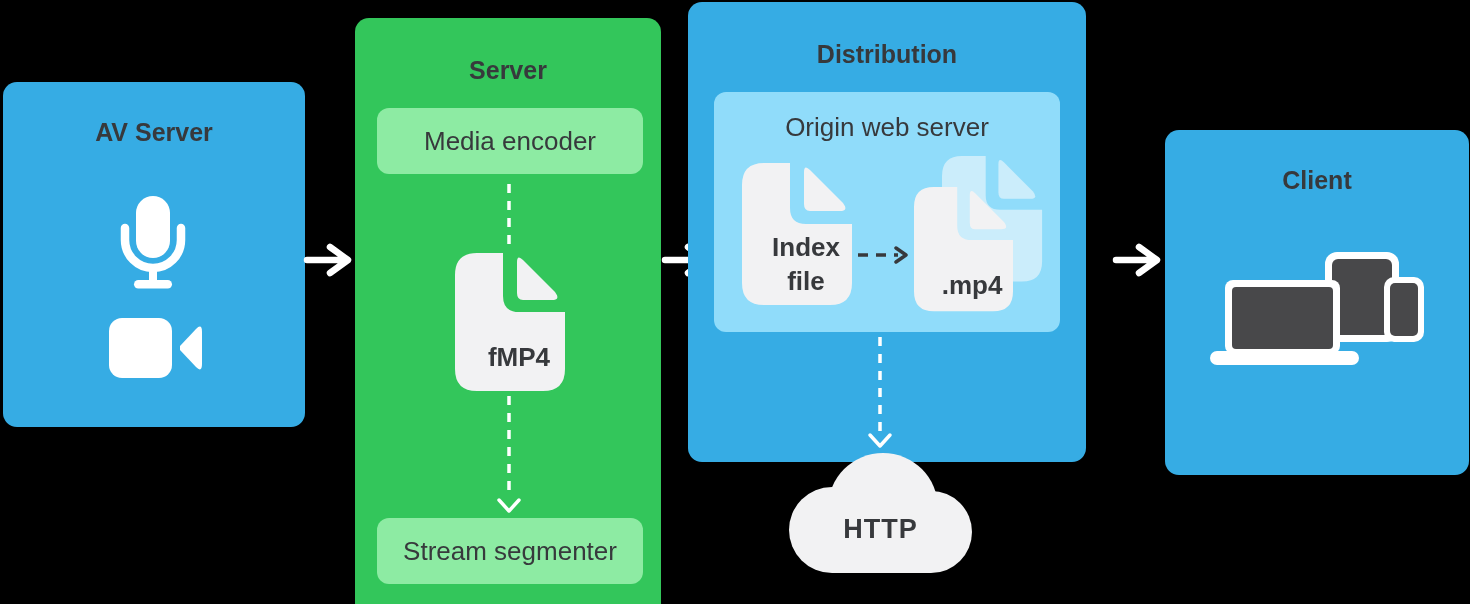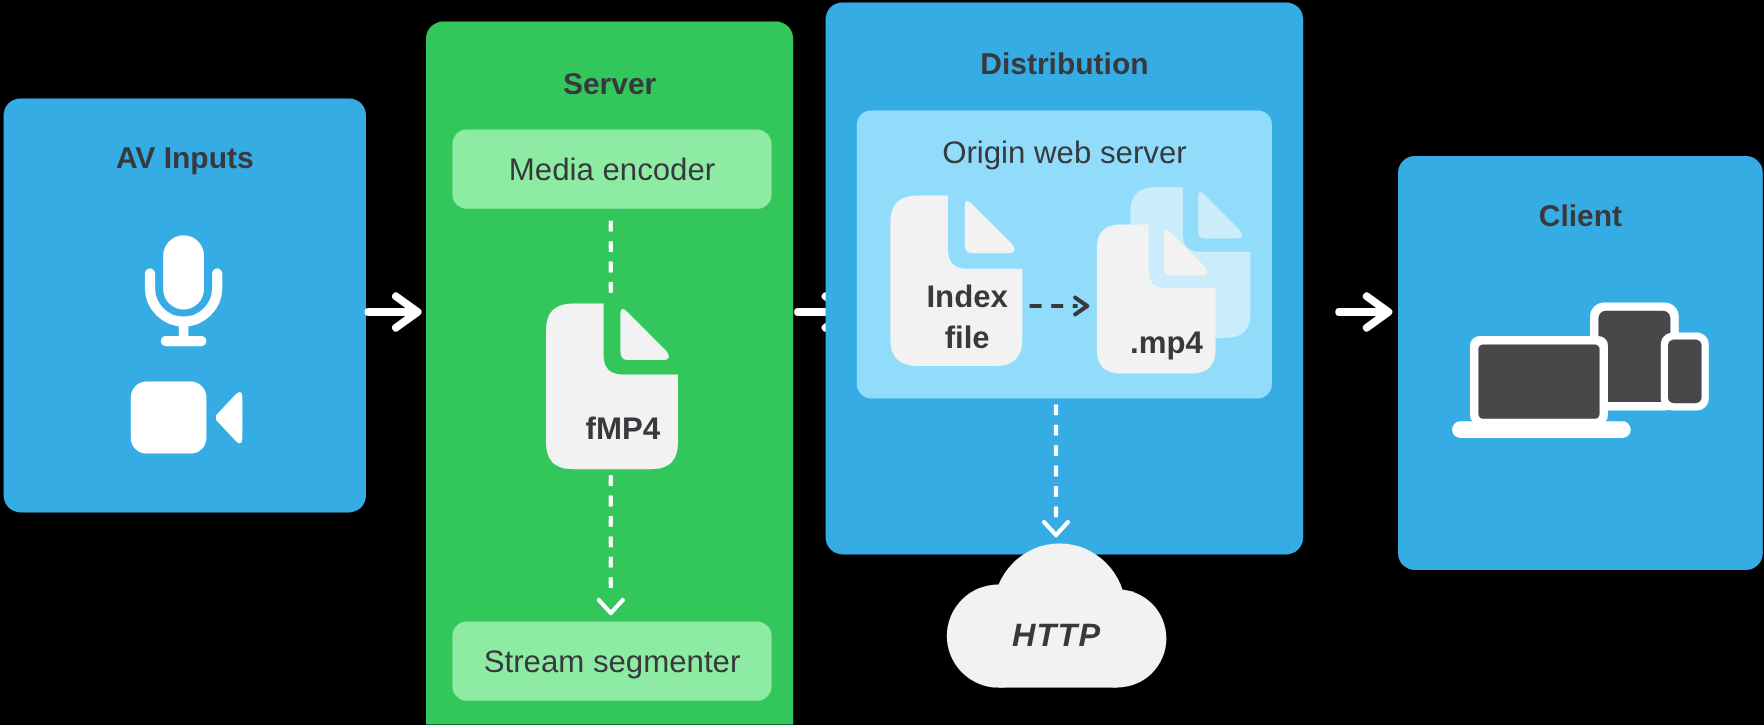--- a/index.html
+++ b/index.html
@@ -14,34 +14,34 @@
   .blue{background:var(--box-blue);}
   .green{background:var(--box-green);}
   .box h2{position:absolute;left:0;width:100%;text-align:center;font-size:25px;font-weight:700;color:var(--ink);}
   .chip{position:absolute;border-radius:12px;display:flex;align-items:center;justify-content:center;
         font-size:26px;color:var(--ink);}
   .chip.greenchip{background:var(--chip-green);}
   .innerbox{position:absolute;background:var(--inner-blue);border-radius:12px;}
   .lbl{position:absolute;text-align:center;}
   .doclabel{font-weight:700;font-size:26px;line-height:34px;color:var(--ink);padding-left:18px;}
   .plain{font-size:26px;color:var(--ink);}
-  .httplabel{font-weight:700;font-size:27px;letter-spacing:1px;color:var(--ink);font-style:italic;}
+  .httplabel{font-weight:700;font-size:27px;letter-spacing:1px;color:var(--ink);}
   svg{position:absolute;display:block;overflow:visible;}
   #box-av{left:3px;top:82px;width:302px;height:345px;}
   #box-server{left:355px;top:18px;width:306px;height:604px;}
   #box-dist{left:688px;top:2px;width:398px;height:460px;}
   #box-client{left:1165px;top:82px;width:304px;height:345px;margin-top:48px;}
 </style>
 </head>
 <body>
 
 <div class="stage">
 
   <section class="box blue" id="box-av">
-    <h2 style="top:36px">AV Inputs</h2>
+    <h2 style="top:36px">AV Server</h2>
     <svg style="left:118px;top:114px" width="64" height="98" viewBox="0 0 64 98">
       <rect x="15" y="0" width="34" height="62" rx="17" fill="var(--white)"></rect>
       <path d="M4 32 V44 A28 28 0 0 0 60 44 V32" fill="none" stroke="var(--white)" stroke-width="8.5" stroke-linecap="round"></path>
       <line x1="32" y1="74" x2="32" y2="86" stroke="var(--white)" stroke-width="8"></line>
       <rect x="13" y="84" width="38" height="8.5" rx="4.25" fill="var(--white)"></rect>
     </svg>
     <svg style="left:106px;top:236px" width="96" height="60" viewBox="0 0 96 60">
       <rect x="0" y="0" width="63" height="60" rx="13" fill="var(--white)"></rect>
       <path d="M71 28 L87 11 Q93 5 93 14 L93 46 Q93 55 87 49 L71 32 Z" fill="var(--white)"></path>
     </svg>

